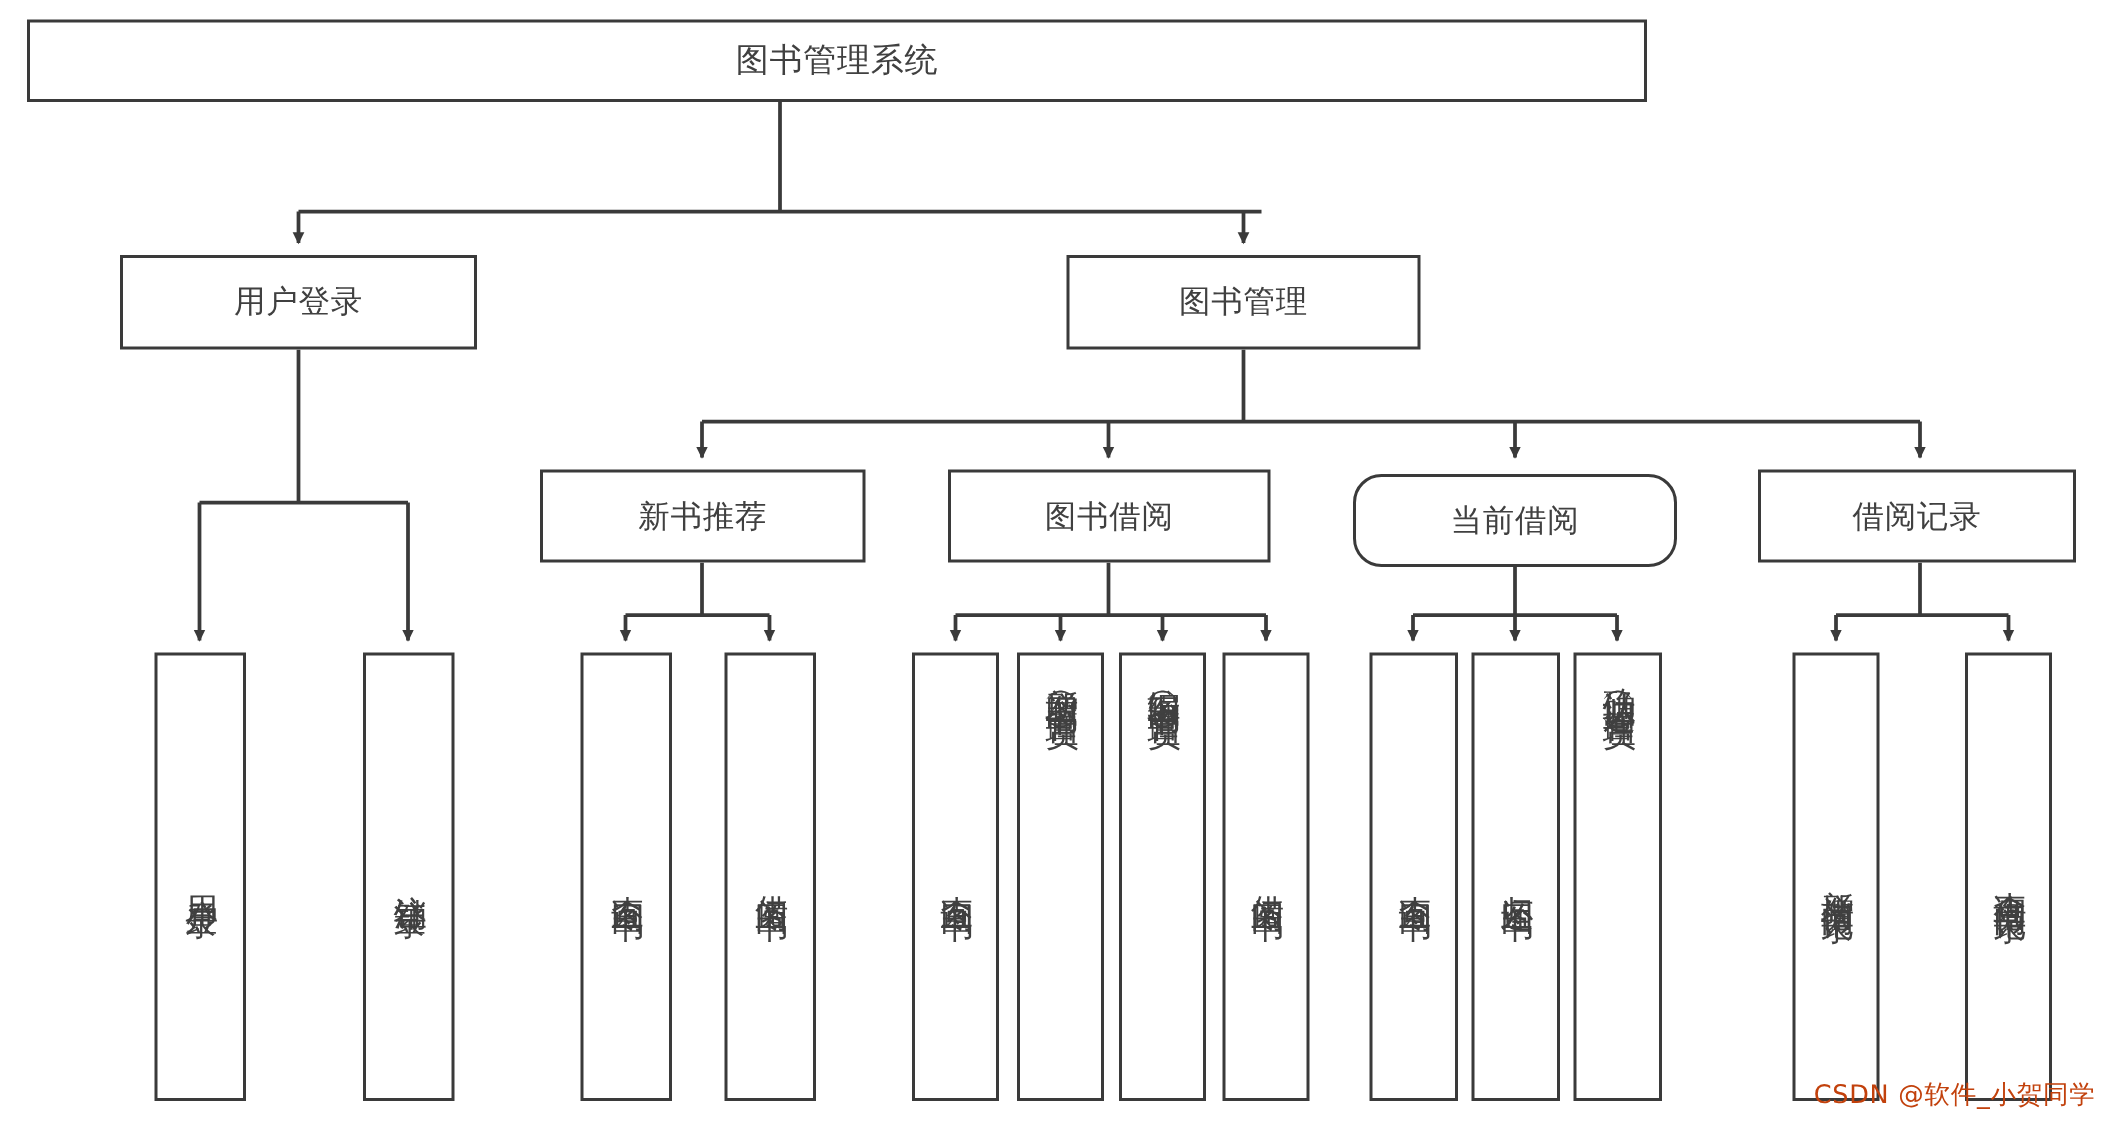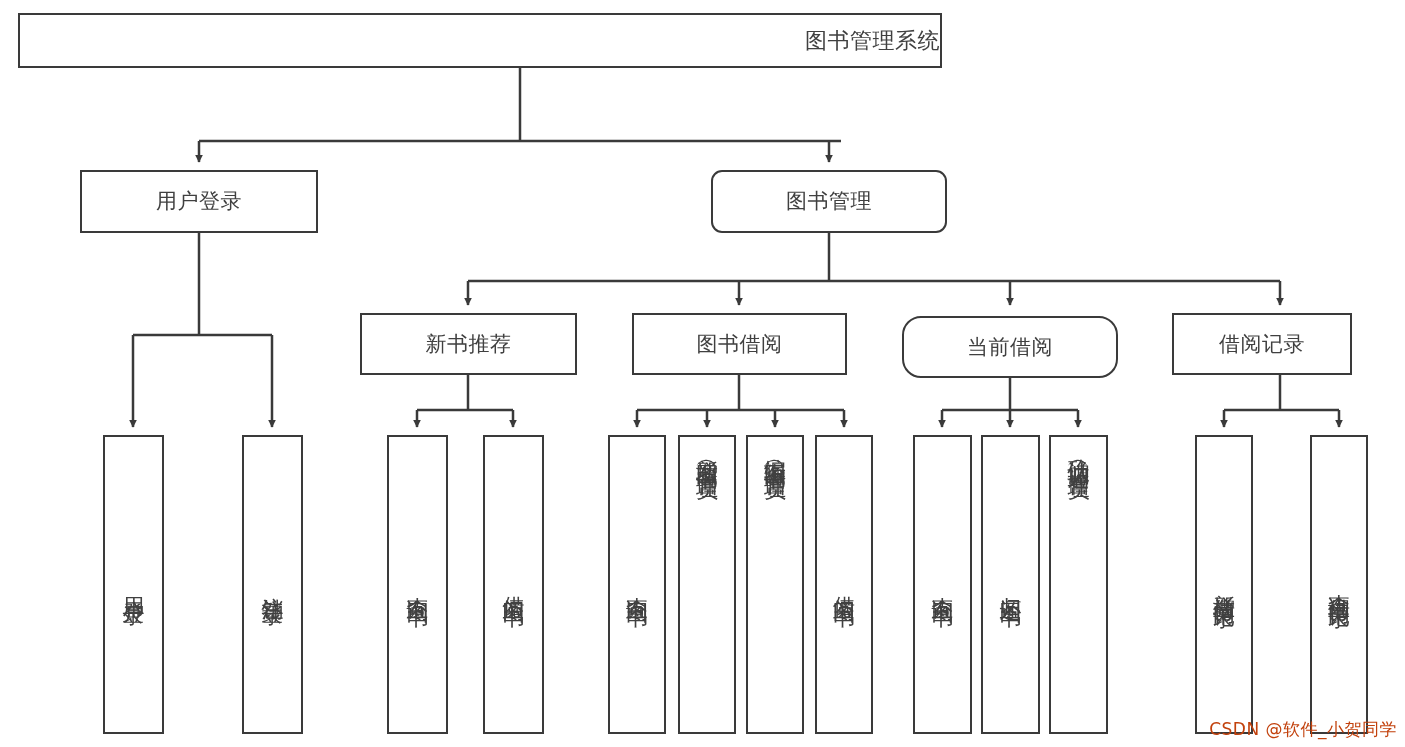--- a/index.html
+++ b/index.html
@@ -126,41 +126,41 @@
       <path d="M1010,410 L1010,427" marker-end="url(#arrowhead)"></path>
       <path d="M1078,410 L1078,427" marker-end="url(#arrowhead)"></path>
 
       <path d="M1280,375 L1280,410"></path>
       <path d="M1224,410 L1339,410"></path>
       <path d="M1224,410 L1224,427" marker-end="url(#arrowhead)"></path>
       <path d="M1339,410 L1339,427" marker-end="url(#arrowhead)"></path>
     </g>
   </svg>
 
-  <div class="node root horizontal" style="left:18px; top:13px; width:924px; height:55px;justify-content:flex-end;">
+  <div class="node root horizontal" style="left:18px; top:13px; width:1080px; height:55px;">
     <span class="node-label">图书管理系统</span>
   </div>
 
   <div class="node horizontal" style="left:80px; top:170px; width:238px; height:63px;">
     <span class="node-label">用户登录</span>
   </div>
-  <div class="node horizontal" style="left:711px; top:170px; width:236px; height:63px;border-radius:11px;">
+  <div class="node horizontal" style="left:711px; top:170px; width:236px; height:63px;">
     <span class="node-label">图书管理</span>
   </div>
 
   <div class="node horizontal" style="left:632px; top:313px; width:215px; height:62px;">
     <span class="node-label">图书借阅</span>
   </div>
   <div class="node horizontal" style="left:360px; top:313px; width:217px; height:62px;">
     <span class="node-label">新书推荐</span>
   </div>
   <div class="node horizontal" style="left:902px; top:316px; width:216px; height:62px;border-radius:19px;">
     <span class="node-label">当前借阅</span>
   </div>
-  <div class="node horizontal" style="left:1172px; top:313px; width:180px; height:62px;">
+  <div class="node horizontal" style="left:1172px; top:313px; width:212px; height:62px;">
     <span class="node-label">借阅记录</span>
   </div>
 
   <div class="node vertical align-center" style="left:103px; top:435px; width:61px; height:299px;">
     <span class="node-label">用户登录</span>
   </div>
   <div class="node vertical align-center" style="left:242px; top:435px; width:61px; height:299px;">
     <span class="node-label">注销登录</span>
   </div>
 

